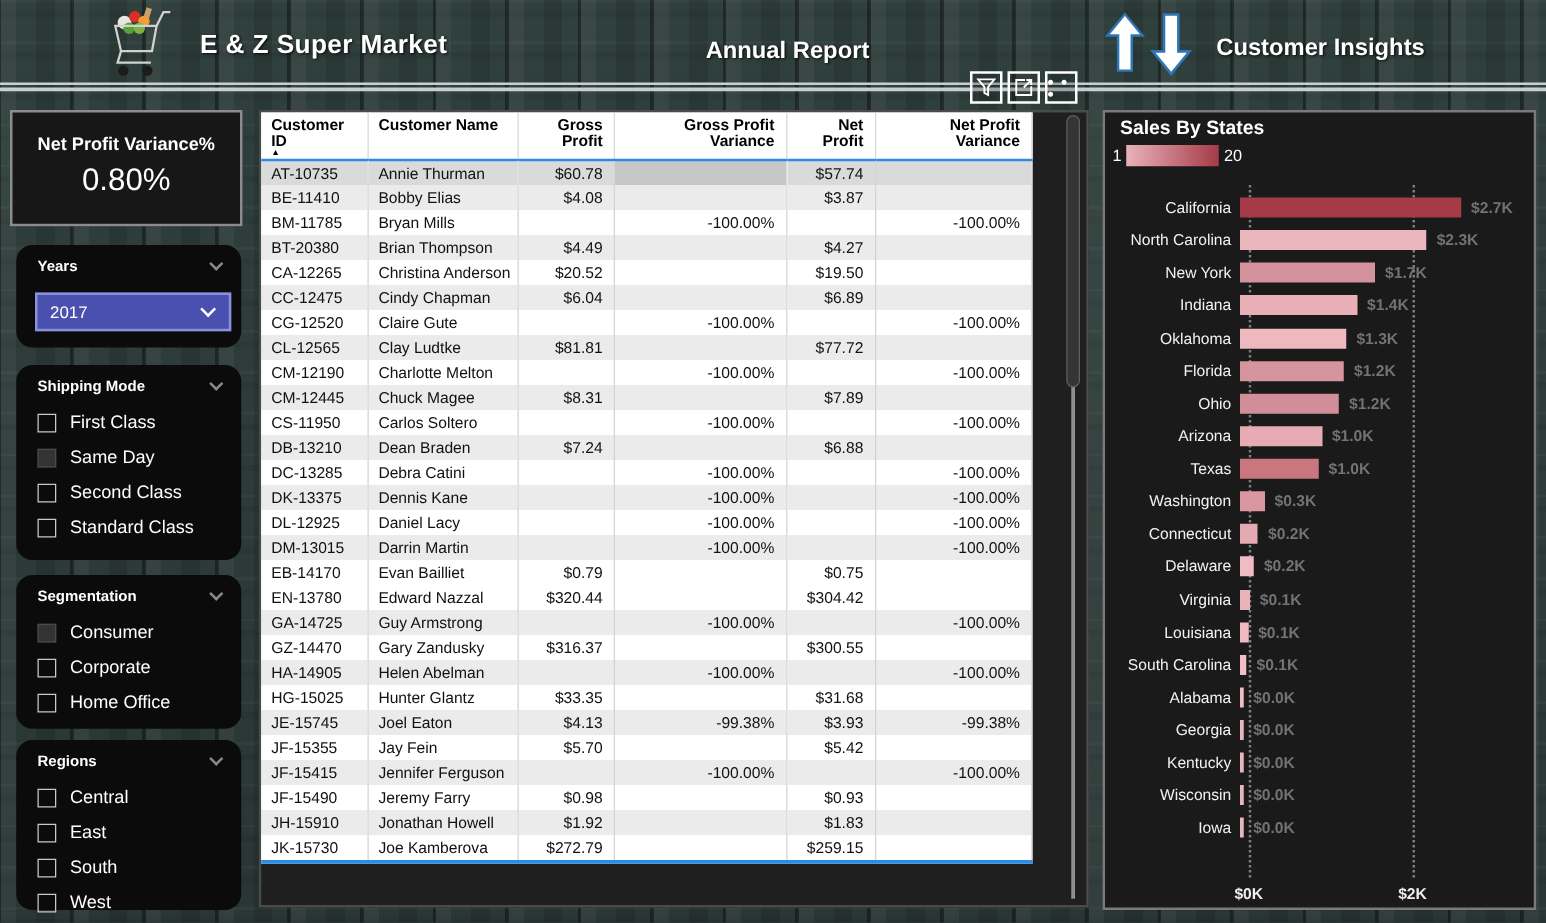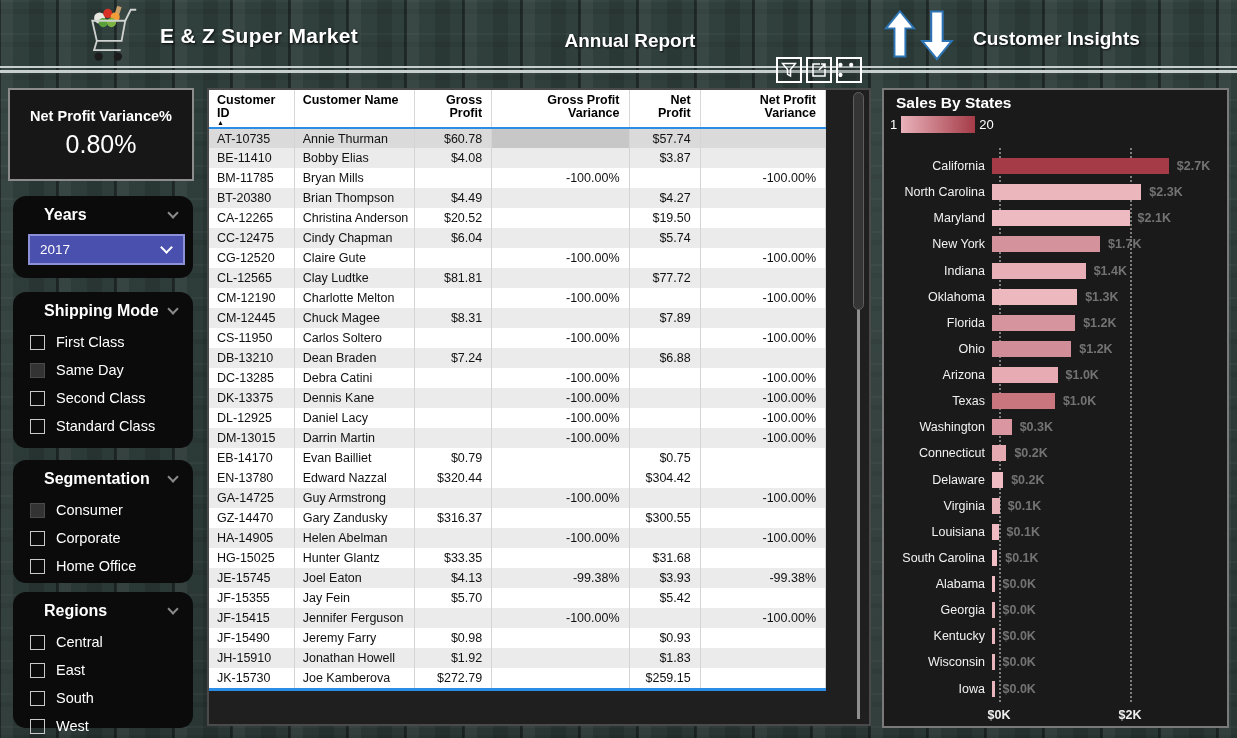--- a/index.html
+++ b/index.html
@@ -34,21 +34,21 @@
   .dots { color:#fff; font-size:14px; font-weight:bold; letter-spacing:1px; line-height:10px; }
 
   
   .kpi-card { position:absolute; left:8px; top:88px; width:186px; height:93px; background:#171717;
     border:2px solid #8c8c8c; color:#fff; text-align:center; }
   .kpi-title { margin-top:18px; font-size:14.5px; font-weight:bold; }
   .kpi-value { margin-top:6px; font-size:25px; }
 
   .slicer-card { position:absolute; left:13px; width:180px; background:#0b0b0b; border-radius:13px; color:#fff; }
   .slicer-head { display:flex; justify-content:space-between; align-items:center; padding:10px 16px 0 17px; }
-  .slicer-title { font-size:16px; font-weight:bold;margin-left:14px; }
+  .slicer-title { font-size:12px; font-weight:bold; }
   .chev { width:8px; height:8px; border-right:2px solid #8a8a8a; border-bottom:2px solid #8a8a8a;
     transform:rotate(45deg); margin-top:-4px; }
   .card-years { top:196px; height:82px; }
   .dropdown { position:absolute; left:15px; top:38px; width:157px; height:31px; background:#4a50ad;
     border:2px solid #8b90d9; display:flex; align-items:center; justify-content:space-between;
     padding:0 12px 0 10px; cursor:pointer; }
   .dd-value { color:#fff; font-size:13.5px; }
   .dd-chev { width:9px; height:9px; border-right:2px solid #fff; border-bottom:2px solid #fff;
     transform:rotate(45deg); margin-top:-5px; }
   .card-shipping { top:292px; height:156px; }
@@ -283,21 +283,21 @@
             <td class="r">$20.52</td>
             <td class="r"></td>
             <td class="r">$19.50</td>
             <td class="r"></td>
           </tr>
           <tr class="g">
             <td>CC-12475</td>
             <td>Cindy Chapman</td>
             <td class="r">$6.04</td>
             <td class="r"></td>
-            <td class="r">$5.74</td>
+            <td class="r">$6.89</td>
             <td class="r"></td>
           </tr>
           <tr class="w">
             <td>CG-12520</td>
             <td>Claire Gute</td>
             <td class="r"></td>
             <td class="r">-100.00%</td>
             <td class="r"></td>
             <td class="r">-100.00%</td>
           </tr>
@@ -490,25 +490,20 @@
         <div class="bar-cat">California</div>
         <div class="bar" style="width: 176.85px; background: rgb(164, 59, 71);"></div>
         <div class="bar-val">$2.7K</div>
       </div>
       <div class="bar-row">
         <div class="bar-cat">North Carolina</div>
         <div class="bar" style="width: 149.34px; background: rgb(236, 182, 189);"></div>
         <div class="bar-val">$2.3K</div>
       </div>
       <div class="bar-row">
-        <div class="bar-cat">Maryland</div>
-        <div class="bar" style="width: 137.55px; background: rgb(238, 186, 193);"></div>
-        <div class="bar-val">$2.1K</div>
-      </div>
-      <div class="bar-row">
         <div class="bar-cat">New York</div>
         <div class="bar" style="width: 108.075px; background: rgb(212, 147, 156);"></div>
         <div class="bar-val">$1.7K</div>
       </div>
       <div class="bar-row">
         <div class="bar-cat">Indiana</div>
         <div class="bar" style="width: 93.665px; background: rgb(233, 175, 183);"></div>
         <div class="bar-val">$1.4K</div>
       </div>
       <div class="bar-row">

